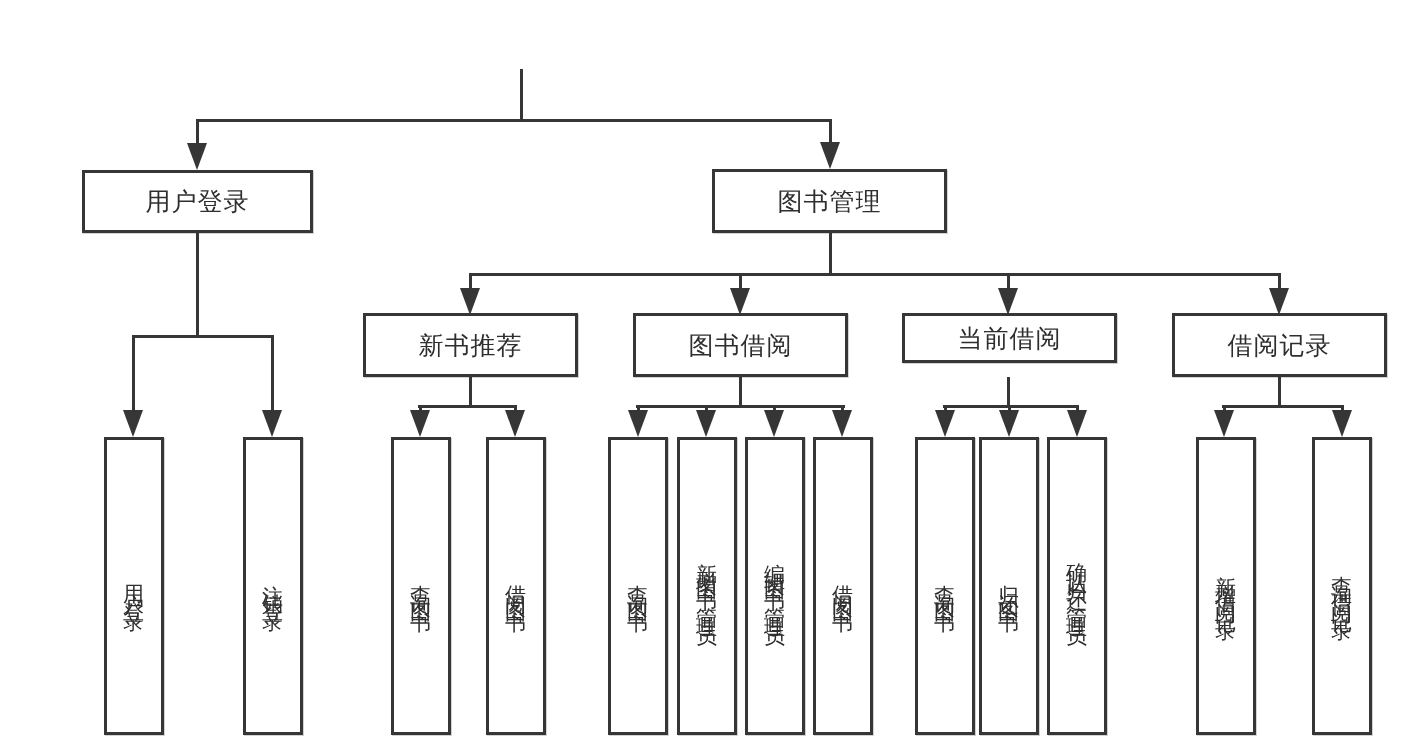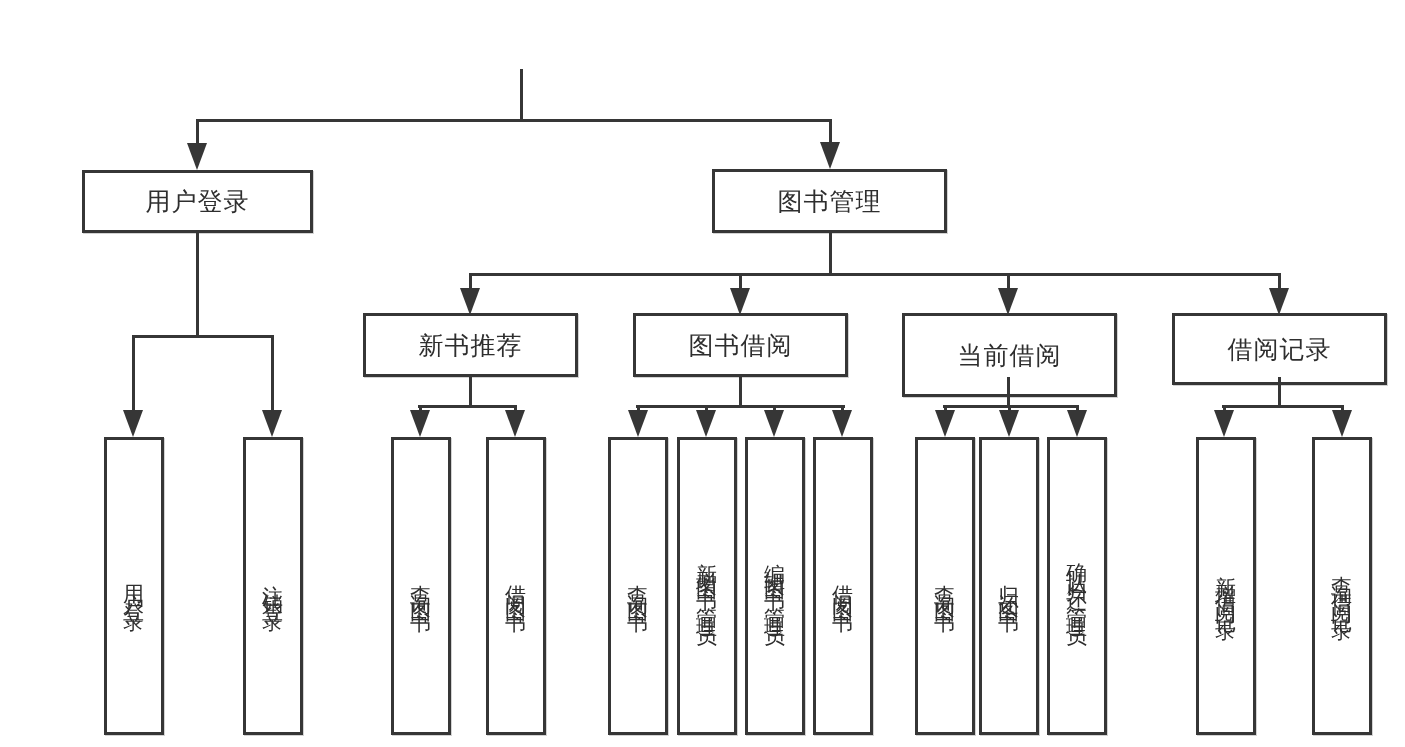--- a/index.html
+++ b/index.html
@@ -80,22 +80,22 @@
   <div class="arr" style="left:460px;top:288px;"></div>
   <div class="vl" style="left:739px;top:273px;height:16px;"></div>
   <div class="arr" style="left:730px;top:288px;"></div>
   <div class="vl" style="left:1007px;top:273px;height:16px;"></div>
   <div class="arr" style="left:998px;top:288px;"></div>
   <div class="vl" style="left:1278px;top:273px;height:16px;"></div>
   <div class="arr" style="left:1269px;top:288px;"></div>
 
   <div class="node hnode" style="left:633px;top:313px;width:215px;height:64px;">图书借阅</div>
   <div class="node hnode" style="left:363px;top:313px;width:215px;height:64px;">新书推荐</div>
-  <div class="node hnode" style="left:902px;top:313px;width:215px;height:84px;">当前借阅</div>
-  <div class="node hnode" style="left:1172px;top:313px;width:215px;height:72px;">借阅记录</div>
+  <div class="node hnode" style="left:902px;top:313px;width:215px;height:50px;">当前借阅</div>
+  <div class="node hnode" style="left:1172px;top:313px;width:215px;height:64px;">借阅记录</div>
 
   <div class="vl" style="left:469px;top:377px;height:29px;"></div>
   <div class="hl" style="left:418px;top:405px;width:99px;"></div>
   <div class="vl" style="left:419px;top:405px;height:8px;"></div>
   <div class="arr" style="left:410px;top:410px;"></div>
   <div class="vl" style="left:514px;top:405px;height:8px;"></div>
   <div class="arr" style="left:505px;top:410px;"></div>
 
   <div class="vl" style="left:739px;top:377px;height:29px;"></div>
   <div class="hl" style="left:636px;top:405px;width:209px;"></div>

